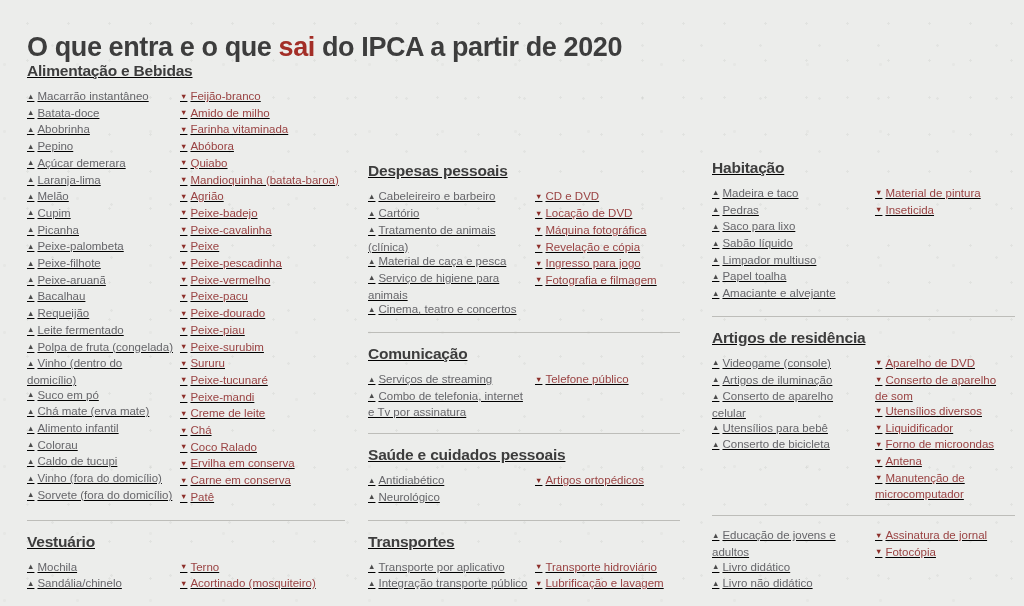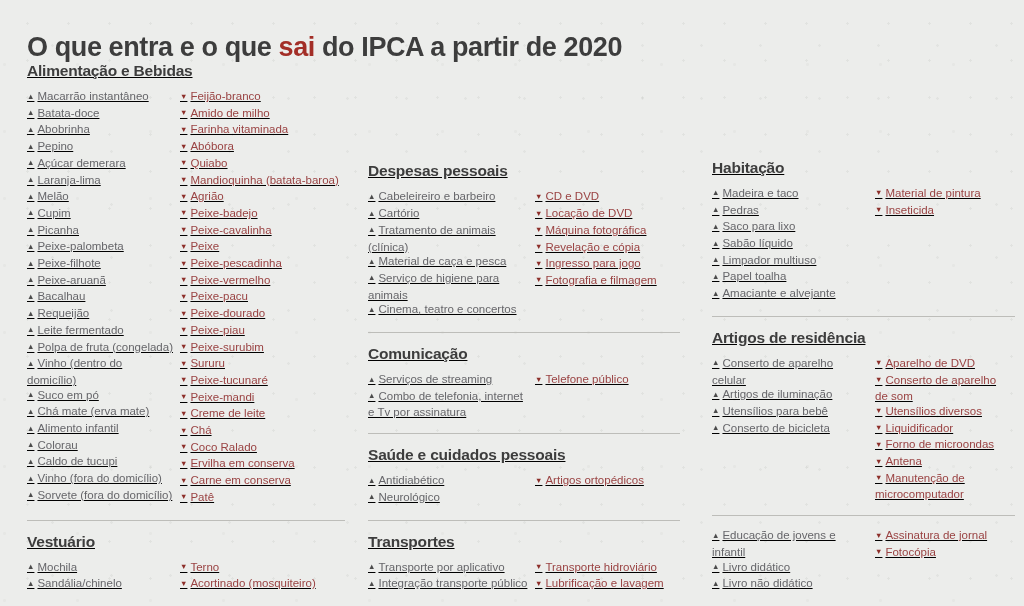--- a/index.html
+++ b/index.html
@@ -187,39 +187,40 @@
           </div>
           <div class="list out">
             <div class="item out"><span class="marker">▼</span><span class="label">Material de pintura</span></div>
             <div class="item out"><span class="marker">▼</span><span class="label">Inseticida</span></div>
           </div>
         </div>
         <div class="divider"></div>
         <h2 class="section-title">Artigos de residência</h2>
         <div class="items">
           <div class="list in">
+            <div class="item in"><span class="marker">▲</span><span class="label">Videogame (console)</span></div>
+            <div class="item in"><span class="marker">▲</span><span class="label">Artigos de iluminação</span></div>
             <div class="item in"><span class="marker">▲</span><span class="label">Conserto de aparelho celular</span></div>
-            <div class="item in"><span class="marker">▲</span><span class="label">Artigos de iluminação</span></div>
             <div class="item in"><span class="marker">▲</span><span class="label">Utensílios para bebê</span></div>
             <div class="item in"><span class="marker">▲</span><span class="label">Conserto de bicicleta</span></div>
           </div>
           <div class="list out">
             <div class="item out"><span class="marker">▼</span><span class="label">Aparelho de DVD</span></div>
             <div class="item out"><span class="marker">▼</span><span class="label">Conserto de aparelho de som</span></div>
             <div class="item out"><span class="marker">▼</span><span class="label">Utensílios diversos</span></div>
             <div class="item out"><span class="marker">▼</span><span class="label">Liquidificador</span></div>
             <div class="item out"><span class="marker">▼</span><span class="label">Forno de microondas</span></div>
             <div class="item out"><span class="marker">▼</span><span class="label">Antena</span></div>
             <div class="item out"><span class="marker">▼</span><span class="label">Manutenção de microcomputador</span></div>
           </div>
         </div>
         <div class="divider"></div>
         <div class="items">
           <div class="list in">
-            <div class="item in"><span class="marker">▲</span><span class="label">Educação de jovens e infantil</span></div>
+            <div class="item in"><span class="marker">▲</span><span class="label">Educação de jovens e adultos</span></div>
             <div class="item in"><span class="marker">▲</span><span class="label">Livro didático</span></div>
             <div class="item in"><span class="marker">▲</span><span class="label">Livro não didático</span></div>
           </div>
           <div class="list out">
             <div class="item out"><span class="marker">▼</span><span class="label">Assinatura de jornal</span></div>
             <div class="item out"><span class="marker">▼</span><span class="label">Fotocópia</span></div>
           </div>
         </div>
       </div>
     </div>

